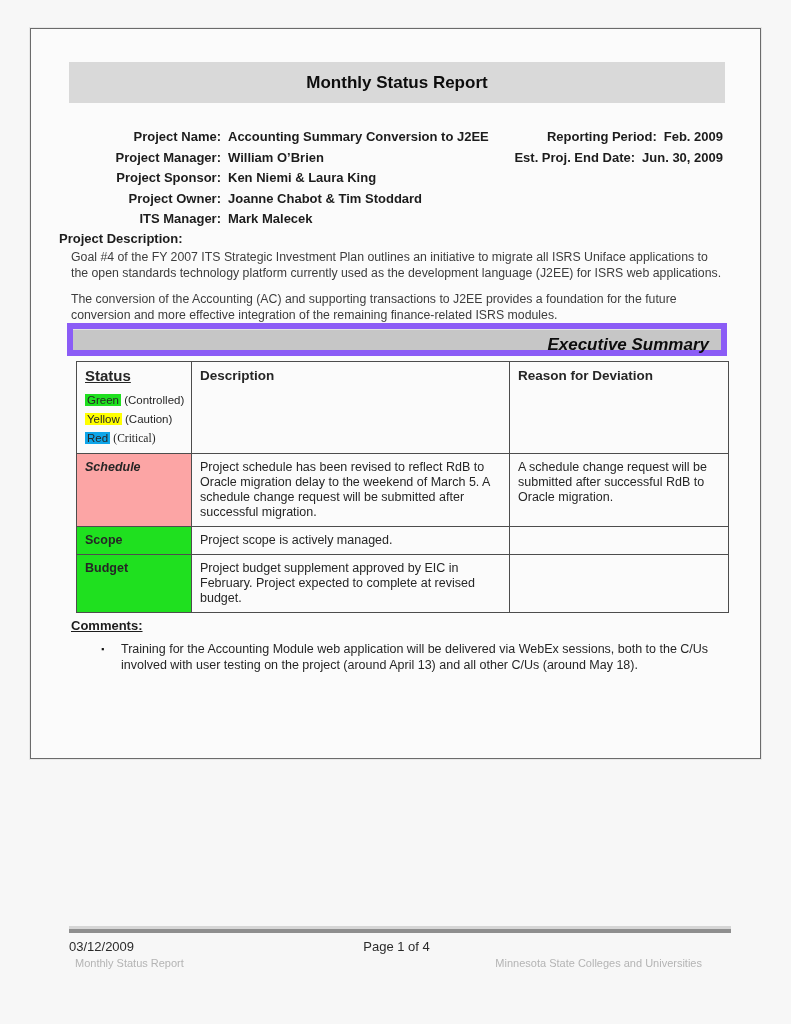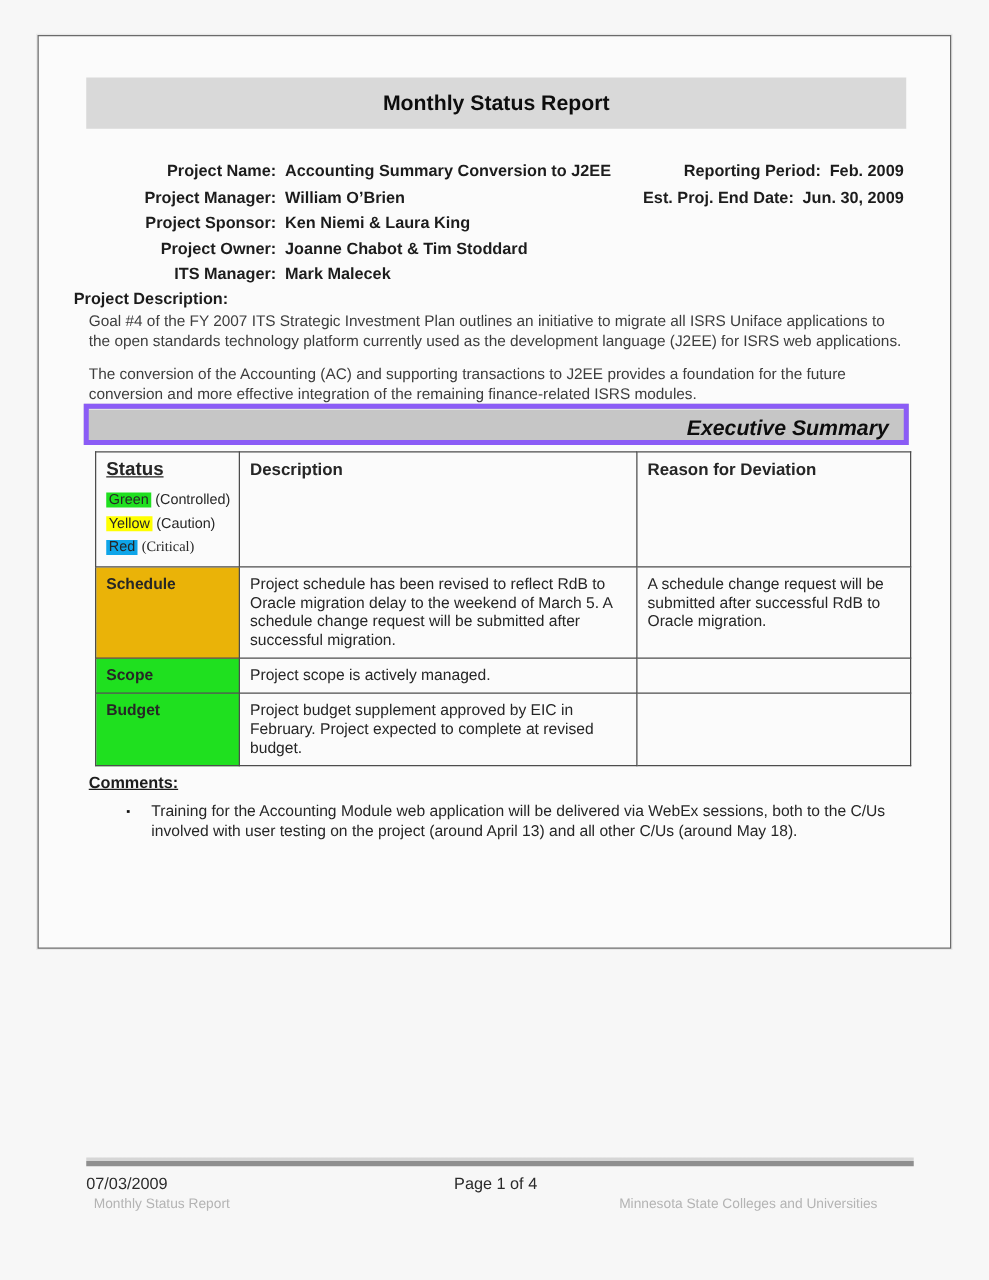--- a/index.html
+++ b/index.html
@@ -47,21 +47,21 @@
   .desc-paras { position:absolute; left:40px; top:221px; width:654px; }
   .desc-paras p {
     font-size:12.3px; line-height:15.5px; color:#3d3d3d; margin-bottom:11px;
   }
   
   .exec-bar {
     position:absolute;
     left:36px; top:294px;
     width:660px; height:33px;
     background:#c6c6c6;
-    border:4px solid #8b5cf6;
+    border:6px solid #8b5cf6;
     box-shadow:inset 0 1px 0 #e2e2e2;
     text-align:right;
     line-height:31px;
     font-weight:bold;
     font-style:italic;
     font-size:17px;
     padding-right:12px;
     color:#0d0d0d;
   }
   
@@ -183,21 +183,21 @@
       <td class="col-status">
         <span class="hdr-status-title">Status</span>
         <div class="legend-line"><span class="legend-term" style="background-color: rgb(31, 224, 31);">Green</span> <span>(Controlled)</span></div>
         <div class="legend-line"><span class="legend-term" style="background-color: rgb(255, 255, 0);">Yellow</span> <span>(Caution)</span></div>
         <div class="legend-line"><span class="legend-term" style="background-color: #0ea5e9;">Red</span> <span class="legend-serif">(Critical)</span></div>
       </td>
       <td class="col-desc"><span class="hdr-label">Description</span></td>
       <td class="col-reason"><span class="hdr-label">Reason for Deviation</span></td>
     </tr>
     <tr class="r-schedule">
-      <td class="row-status-cell" style="background-color: #eab308;">Schedule</td>
+      <td class="row-status-cell" style="background-color: #fca5a5; font-style: italic;">Schedule</td>
       <td>Project schedule has been revised to reflect RdB to Oracle migration delay to the weekend of March 5. A schedule change request will be submitted after successful migration.</td>
       <td>A schedule change request will be submitted after successful RdB to Oracle migration.</td>
     </tr>
     <tr class="r-scope">
       <td class="row-status-cell" style="background-color: rgb(31, 224, 31);">Scope</td>
       <td>Project scope is actively managed.</td>
       <td></td>
     </tr>
     <tr class="r-budget">
       <td class="row-status-cell" style="background-color: rgb(31, 224, 31);">Budget</td>
@@ -209,18 +209,18 @@
 
   <div class="comments-heading">Comments:</div>
   <div class="comments-list">
     <div class="comment-item">
       <span class="bullet-glyph">▪</span>
       <span>Training for the Accounting Module web application will be delivered via WebEx sessions, both to the C/Us involved with user testing on the project (around April 13) and all other C/Us (around May 18).</span>
     </div>
   </div>
 
   <div class="footer-rule"></div>
-  <div class="footer-date">07/03/2009</div>
+  <div class="footer-date">03/12/2009</div>
   <div class="footer-page">Page 1 of 4</div>
   <div class="footer-doc">Monthly Status Report</div>
   <div class="footer-org">Minnesota State Colleges and Universities</div>
 
 </div>
 
 </body></html>

